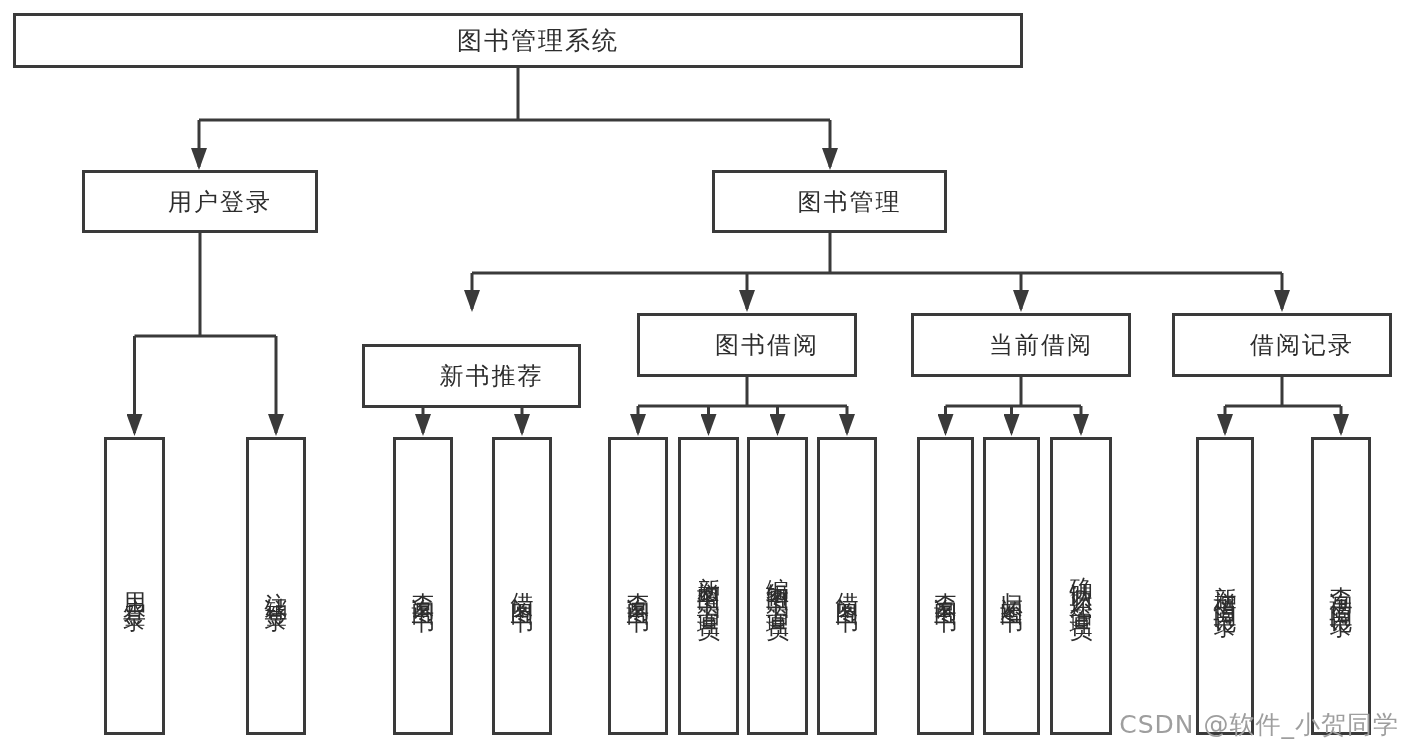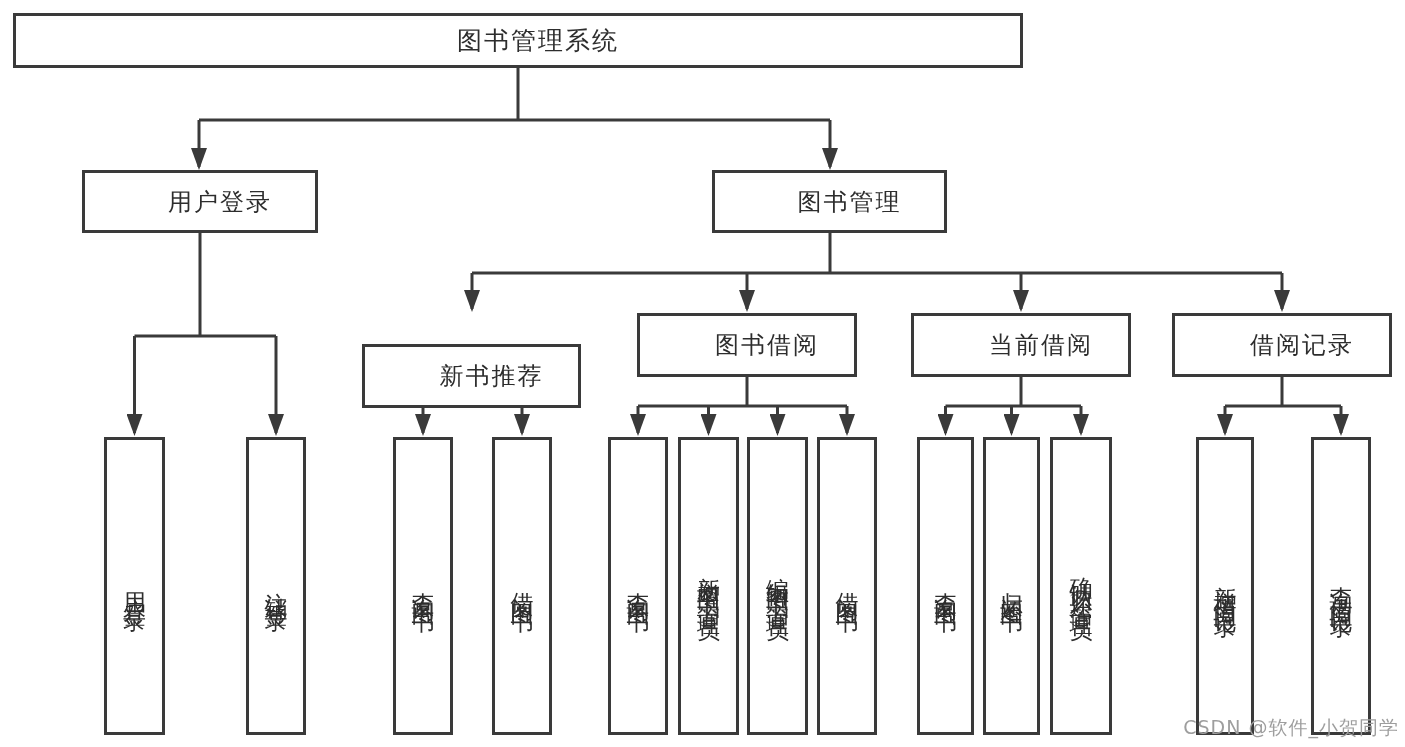--- a/index.html
+++ b/index.html
@@ -36,21 +36,21 @@
     text-orientation: mixed;
     font-size: 23px;
     letter-spacing: 6px;
     line-height: 1;
     padding: 6px 0;
   }
   .watermark {
     position: absolute;
     right: 6px;
     bottom: 6px;
-    font-size: 19px;
+    font-size: 25px;
     color: #9e9e9e;
     letter-spacing: 1px;
     white-space: nowrap;
     z-index: 5;
   }
 </style>
 </head>
 <body>
 
 <div id="stage">

